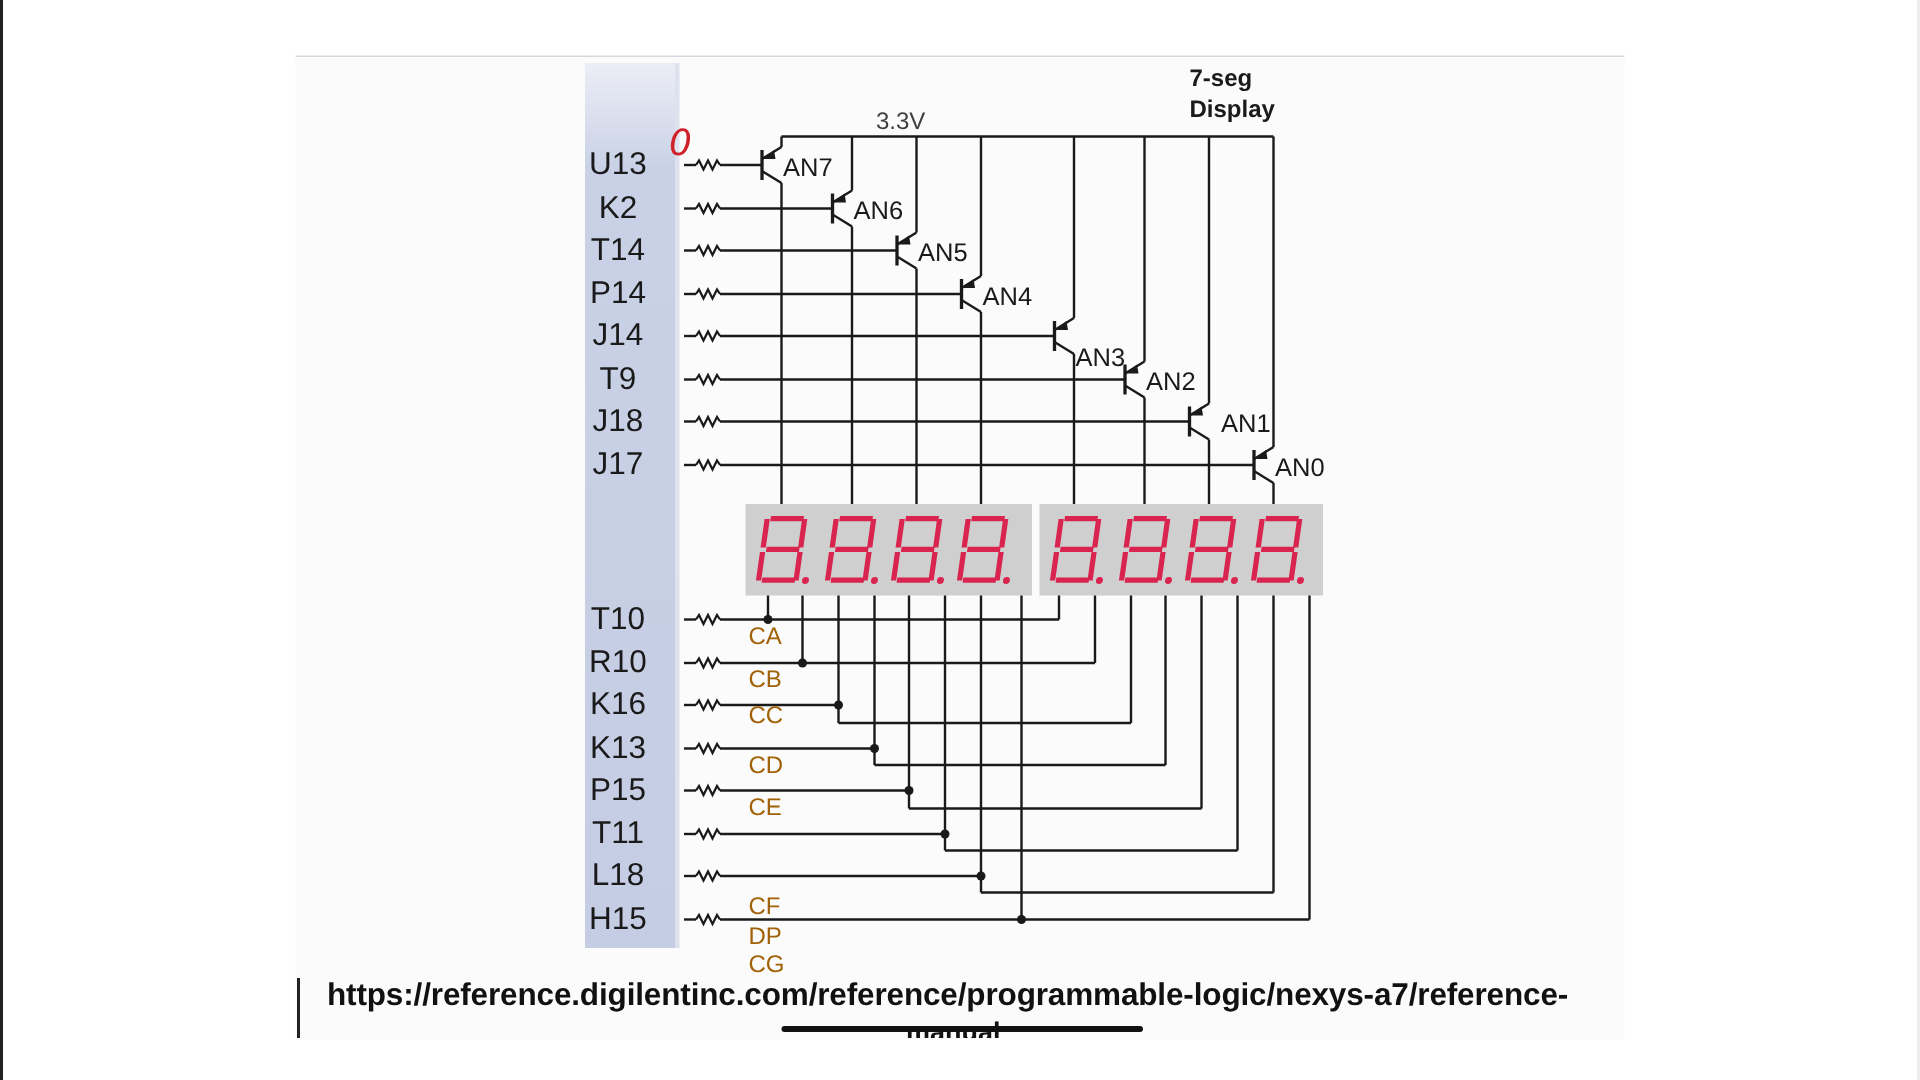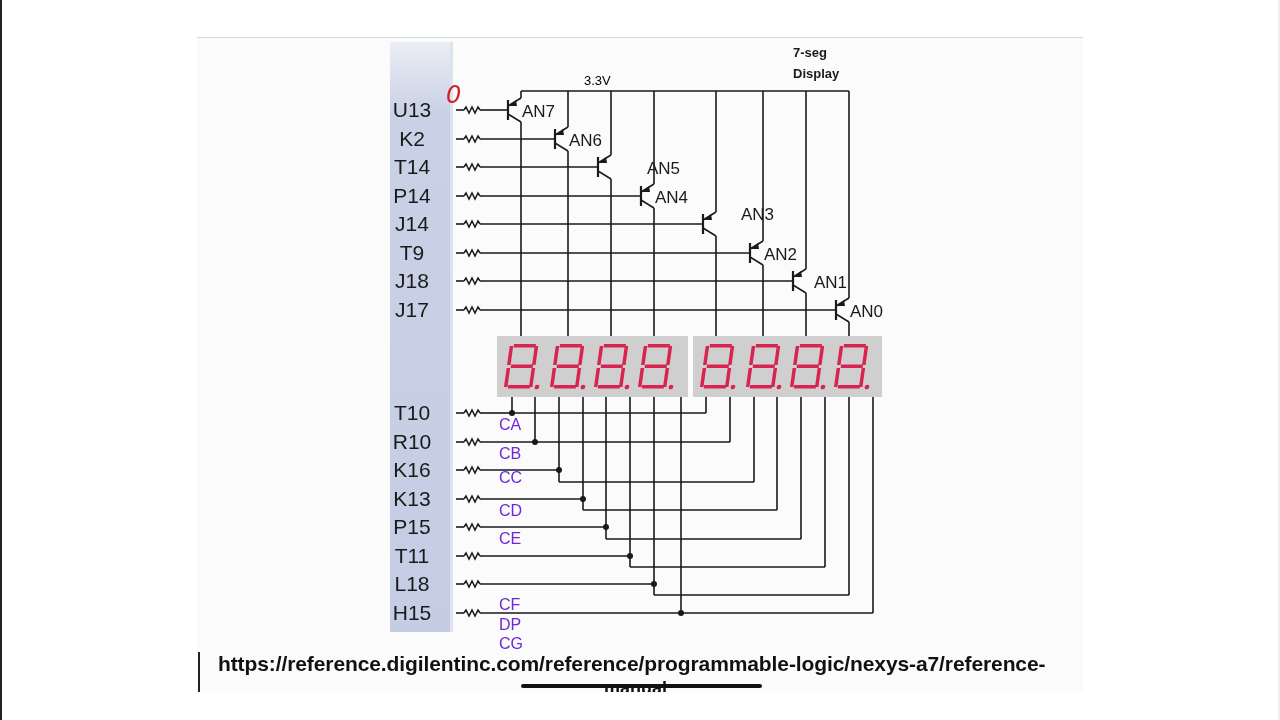--- a/index.html
+++ b/index.html
@@ -18,27 +18,27 @@
   .sidebar-band {
     position: absolute; left: 390px; top: 42px; width: 63px; height: 590px;
     background: linear-gradient(to bottom, #eceef6 0%, #c9d1e6 12%, #c4cde3 100%);
     border-right: 3px solid #dde2ee;
     box-sizing: border-box;
   }
   .pin-label {
     position: absolute; width: 52px; text-align: center;
     font-size: 21px; color: #1a1a1a; line-height: 22px;
   }
-  .sig-label { position: absolute; font-size: 16px; color: #6d28d9; line-height: 16px; }
+  .sig-label { position: absolute; font-size: 16px; color: #a16207; line-height: 16px; }
   .an-label { position: absolute; font-size: 17px; color: #1a1a1a; line-height: 18px; }
   .title-label {
-    position: absolute; left: 793px; top: 42px; font-size: 13px; font-weight: bold;
+    position: absolute; left: 793px; top: 42px; font-size: 16px; font-weight: bold;
     color: #1a1a1a; line-height: 21px;
   }
-  .rail-label { position: absolute; left: 584px; top: 73px; font-size: 13px; color: #000000; }
+  .rail-label { position: absolute; left: 584px; top: 73px; font-size: 16px; color: #404040; }
   .annot {
     position: absolute; left: 446px; top: 83px; font-size: 24px; color: #d0202a;
     font-family: "DejaVu Sans", sans-serif; font-style: italic; line-height: 24px;
   }
   .url-line {
     position: absolute; left: 218px; top: 652px; font-size: 21px; font-weight: bold;
     color: #111; white-space: nowrap; letter-spacing: -0.1px;
   }
   .url-wrap {
     position: absolute; left: 604px; top: 678px; font-size: 18px; font-weight: bold;
@@ -272,25 +272,25 @@
     <line x1="681" y1="613" x2="873" y2="613" stroke="#1a1a1a" stroke-width="1.6"></line>
     <line x1="873" y1="397" x2="873" y2="613" stroke="#1a1a1a" stroke-width="1.6"></line>
   </svg>
 
 <div id="labels">
     <div class="pin-label" style="left: 386px; top: 99px;">U13</div>
     <div class="an-label" style="left: 522px; top: 103px;">AN7</div>
     <div class="pin-label" style="left: 386px; top: 128px;">K2</div>
     <div class="an-label" style="left: 569px; top: 132px;">AN6</div>
     <div class="pin-label" style="left: 386px; top: 156px;">T14</div>
-    <div class="an-label" style="left: 647px; top: 160px;">AN5</div>
+    <div class="an-label" style="left: 612px; top: 160px;">AN5</div>
     <div class="pin-label" style="left: 386px; top: 185px;">P14</div>
     <div class="an-label" style="left: 655px; top: 189px;">AN4</div>
     <div class="pin-label" style="left: 386px; top: 213px;">J14</div>
-    <div class="an-label" style="left: 717px; top: 206px; margin-left: 24px;">AN3</div>
+    <div class="an-label" style="left: 717px; top: 230px;">AN3</div>
     <div class="pin-label" style="left: 386px; top: 242px;">T9</div>
     <div class="an-label" style="left: 764px; top: 246px;">AN2</div>
     <div class="pin-label" style="left: 386px; top: 270px;">J18</div>
     <div class="an-label" style="left: 814px; top: 274px;">AN1</div>
     <div class="pin-label" style="left: 386px; top: 299px;">J17</div>
     <div class="an-label" style="left: 850px; top: 303px;">AN0</div>
     <div class="pin-label" style="left: 386px; top: 402px;">T10</div>
     <div class="sig-label" style="left: 499px; top: 417px;">CA</div>
     <div class="pin-label" style="left: 386px; top: 431px;">R10</div>
     <div class="sig-label" style="left: 499px; top: 446px;">CB</div>

